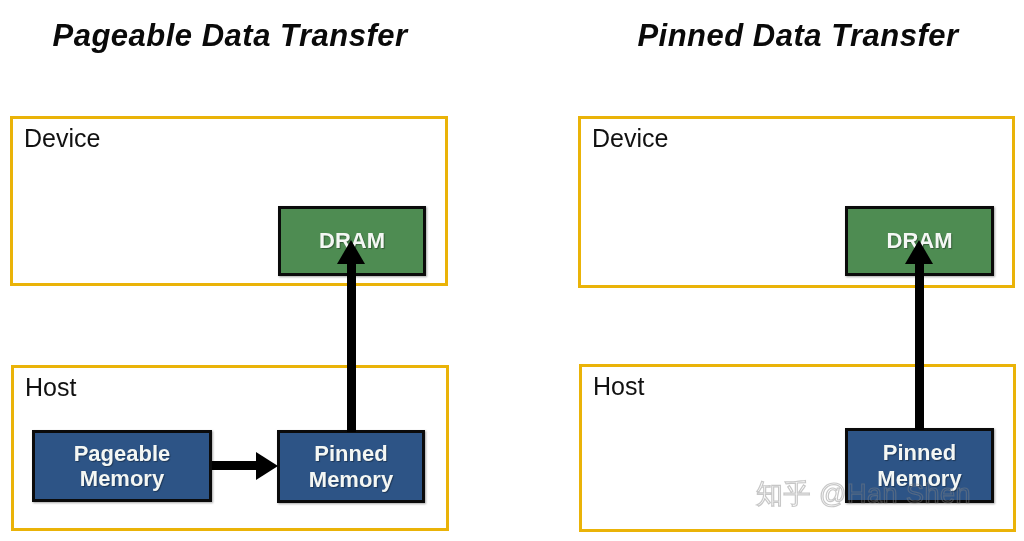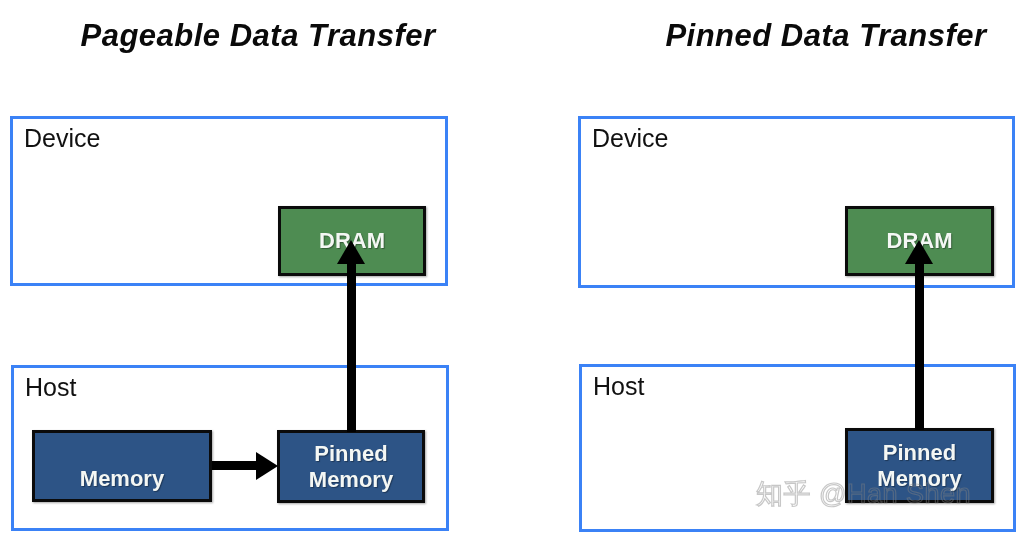--- a/index.html
+++ b/index.html
@@ -22,30 +22,29 @@
   .panel-title {
     position: absolute;
     font-family: "Liberation Sans", sans-serif;
     font-weight: bold;
     font-style: italic;
     font-size: 31px;
     letter-spacing: 0.5px;
     color: #0a0a0a;
     white-space: nowrap;
     text-align: center;
-    padding-left: 28px;
   }
   #title-left  { left: 0px;   top: 18px; width: 460px; }
   #title-right { left: 568px; top: 18px; width: 460px; }
 
   
   .container-box {
     position: absolute;
     background: #ffffff;
-    border: 3px solid #3b82f6;
+    border: 3px solid #eab308;
     box-sizing: border-box;
   }
   .container-label {
     position: absolute;
     left: 11px;
     top: 5px;
     font-family: "Liberation Sans", sans-serif;
     font-weight: normal;
     font-style: normal;
     font-size: 25px;
@@ -151,21 +150,21 @@
     <div class="container-label">Device</div>
   </div>
 
   <div class="mem-block mem-green" id="dram-left">DRAM</div>
 
   <div class="container-box" id="host-left">
     <div class="container-label">Host</div>
   </div>
 
   <div class="mem-block mem-blue" id="pageable-left">
-    <span><br><span>Memory</span></span>
+    <span><span>Pageable</span><br><span>Memory</span></span>
   </div>
 
   <div class="mem-block mem-blue" id="pinned-left">
     <span><span>Pinned</span><br><span>Memory</span></span>
   </div>
 
   <div class="arrow-h-shaft" id="arrow-h-left-shaft"></div>
   <div class="arrow-h-head" id="arrow-h-left-head"></div>
 
   <div class="arrow-v-shaft" id="arrow-v-left-shaft"></div>

